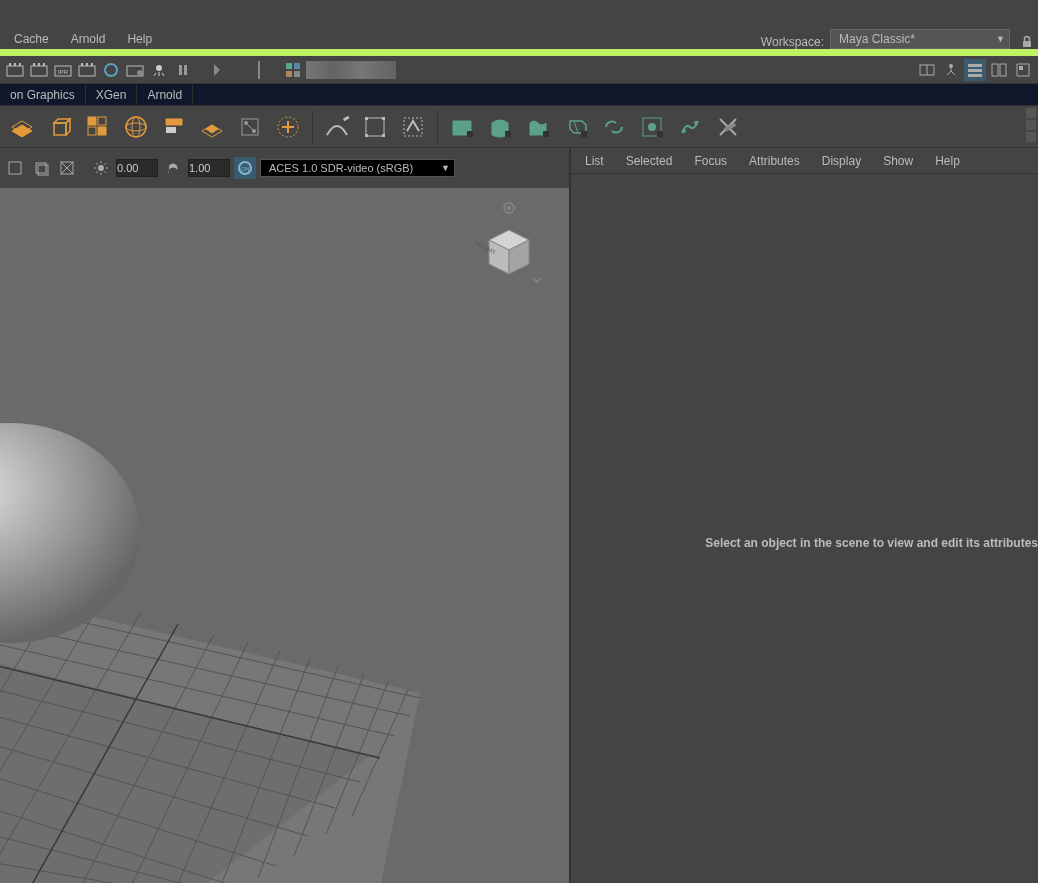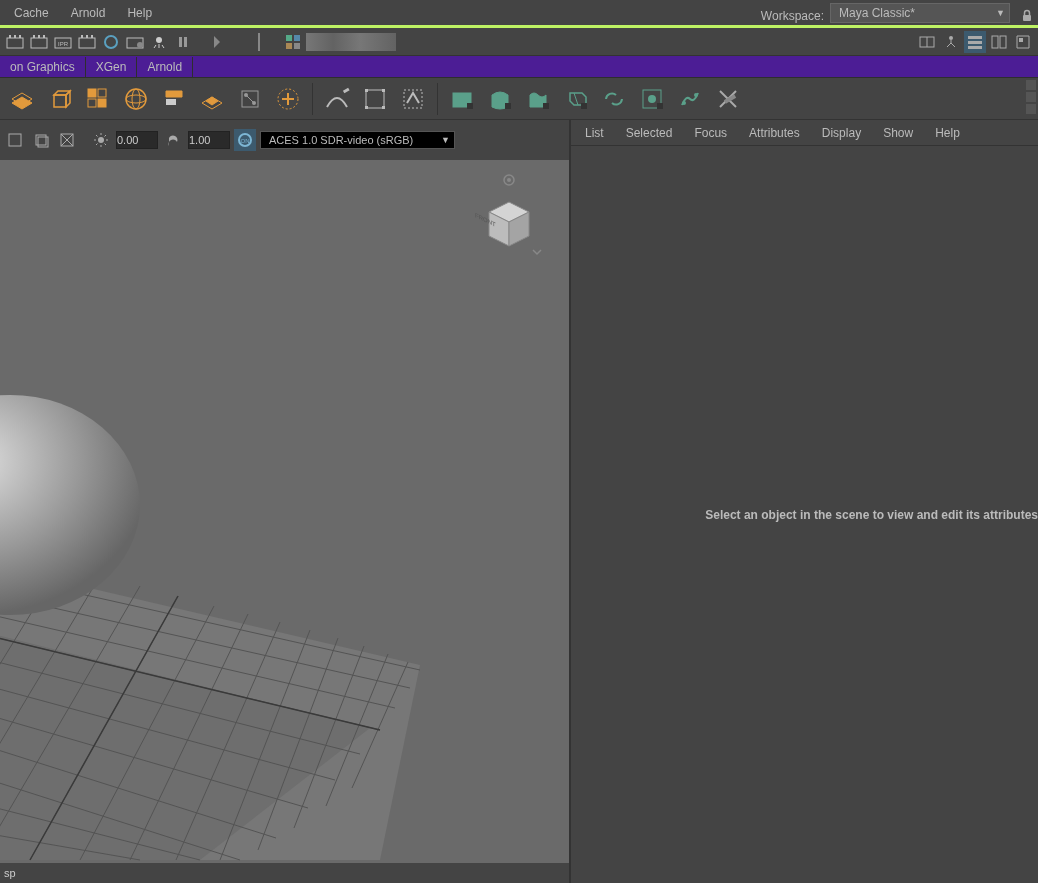--- a/index.html
+++ b/index.html
@@ -9,25 +9,26 @@
   color: #bbb;
   background: #444;
   width: 1038px;
   height: 883px;
   overflow: hidden;
   position: relative;
 }
 .menubar {
   height: 28px;
   background: #444;
-  border-bottom: 3px solid #bef264;
+  border-bottom: 7px solid #bef264;
   display: flex;
   align-items: center;
   padding: 0 4px;
   justify-content: space-between;
+  margin-top: 28px;
 }
 .menubar-left { display: flex; gap: 2px; }
 .menu-item {
   padding: 4px 10px;
   cursor: pointer;
 }
 .workspace {
   display: flex;
   align-items: flex-end;
   gap: 6px;
@@ -55,21 +56,21 @@
   justify-content: space-between;
 }
 .toolbar1-left, .toolbar1-right { display: flex; align-items: center; gap: 2px; }
 .tool-btn, .tool-icon {
   width: 22px; height: 22px;
   display: flex; align-items: center; justify-content: center;
   cursor: pointer;
 }
 .shelftabs {
   height: 22px;
-  background: #4c1d95;
+  background: #0f172a;
   border-bottom: 1px solid #2e2e2e;
   display: flex; align-items: center; padding: 0; gap: 0;
 }
 .shelf-tab {
   padding: 3px 10px;
   cursor: pointer;
   border-right: 1px solid #2e2e2e;
 }
 .shelf {
   height: 42px;

